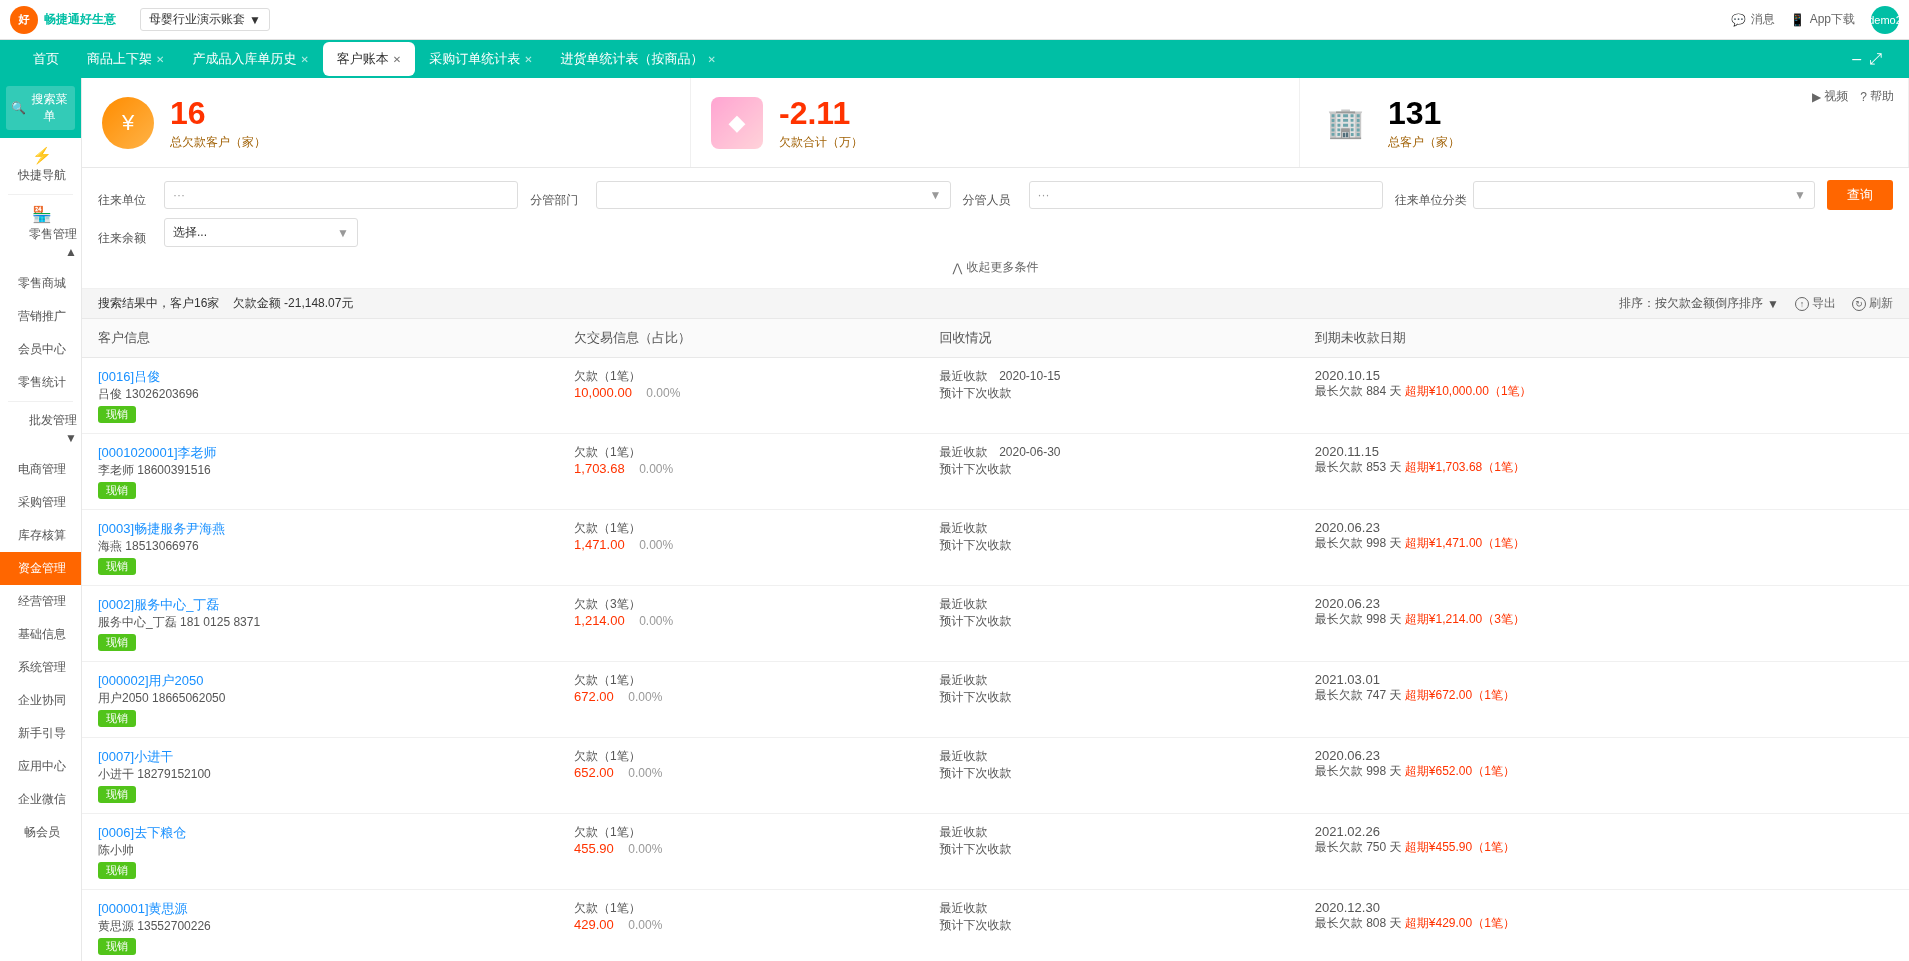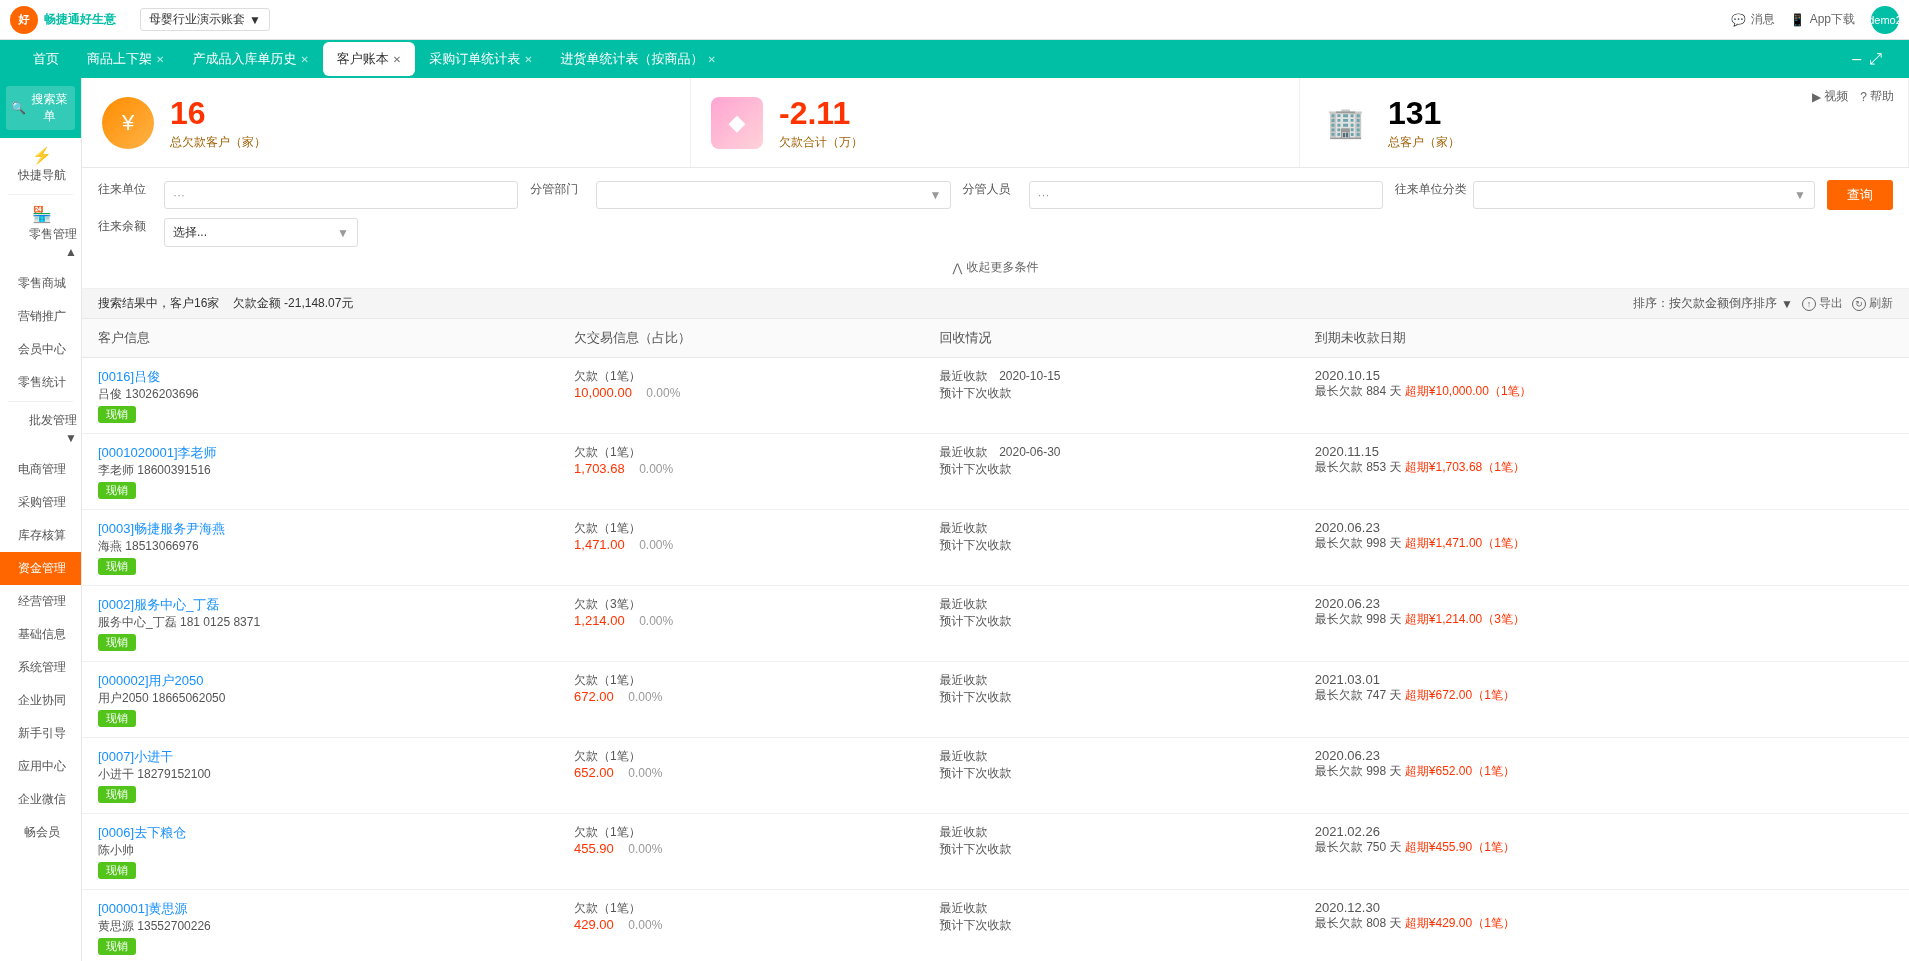--- a/index.html
+++ b/index.html
@@ -49,34 +49,34 @@
     .card-value.negative { color: #ff3300; }
     .card-value.black { color: #000; font-weight: bold; }
     .card-label { font-size: 12px; color: #a16207; margin-top: 2px; }
     .card-info { display: flex; flex-direction: column; }
     .card-top-right { position: absolute; top: 10px; right: 14px; display: flex; gap: 12px; font-size: 12px; color: #666; cursor: pointer; }
     .card-top-right-item { display: flex; align-items: center; gap: 3px; }
     
     
     .filter-area { background: #fff; padding: 12px 16px 8px; border-bottom: 1px solid #f0f0f0; }
     .filter-row { display: flex; align-items: center; gap: 12px; margin-bottom: 8px; }
-    .filter-field { display: flex; align-items: flex-start; gap: 6px; flex: 1; }
+    .filter-field { display: flex; align-items: flex-end; gap: 6px; flex: 1; }
     .filter-label { font-size: 12px; color: #555; white-space: nowrap; min-width: 60px; }
     .filter-input { flex: 1; border: 1px solid #ddd; border-radius: 3px; padding: 5px 8px; font-size: 12px; display: flex; align-items: center; justify-content: space-between; cursor: pointer; background: #fff; min-height: 28px; }
     .filter-input.with-dots::after { content: '···'; color: #999; }
     .filter-select { display: flex; align-items: center; gap: 4px; border: 1px solid #ddd; border-radius: 3px; padding: 5px 8px; font-size: 12px; cursor: pointer; background: #fff; min-height: 28px; flex: 1; justify-content: space-between; }
     .filter-arrow { color: #999; }
     .search-btn { background: #ff6600; color: #fff; border: none; border-radius: 3px; padding: 6px 20px; font-size: 13px; cursor: pointer; white-space: nowrap; }
     .collapse-btn { display: flex; align-items: center; justify-content: center; gap: 4px; color: #666; font-size: 12px; cursor: pointer; padding: 4px 0; }
     
     
     .result-bar { display: flex; align-items: center; justify-content: space-between; background: #f5f5f5; padding: 6px 16px; border-bottom: 1px solid #e8e8e8; }
     .result-info { font-size: 12px; color: #555; }
     .result-info span { color: #333; }
-    .result-actions { display: flex; align-items: center; gap: 9px; font-size: 12px; color: #555; }
+    .result-actions { display: flex; align-items: center; gap: 16px; font-size: 12px; color: #555; }
     .sort-select { display: flex; align-items: center; gap: 4px; cursor: pointer; }
     .action-btn { display: flex; align-items: center; gap: 3px; cursor: pointer; color: #666; }
     .action-btn .icon-circle { width: 14px; height: 14px; border: 1px solid #666; border-radius: 50%; display: inline-flex; align-items: center; justify-content: center; font-size: 9px; }
     
     
     .table-container { flex: 1; overflow-y: auto; background: #fff; }
     table { width: 100%; border-collapse: collapse; }
     thead tr { background: #fafafa; border-bottom: 1px solid #e8e8e8; }
     thead th { padding: 10px 16px; font-size: 13px; color: #555; font-weight: normal; text-align: left; white-space: nowrap; }
     tbody tr { border-bottom: 1px solid #f0f0f0; }

